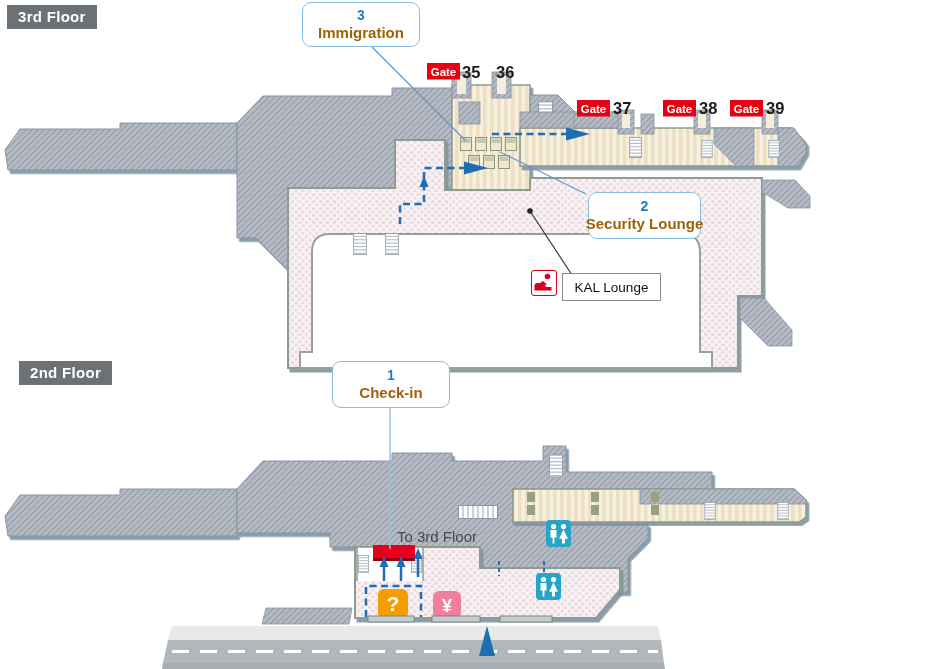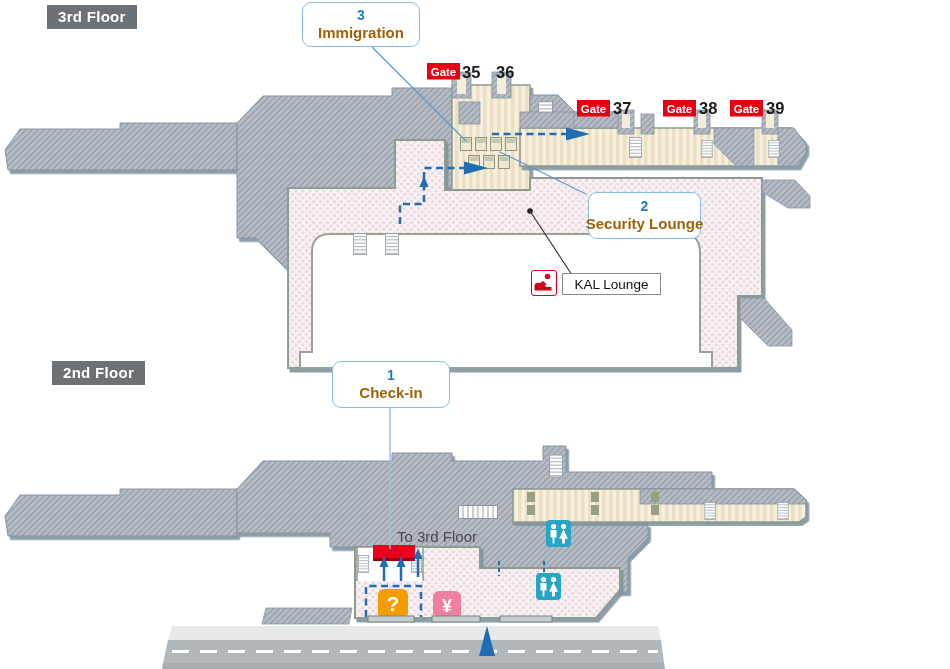--- a/index.html
+++ b/index.html
@@ -1,31 +1,31 @@
 <!DOCTYPE html>
 <html><head>
 <meta charset="utf-8">
 <style>
   html,body{margin:0;padding:0;background:#fff;}
   .stage{position:relative;width:950px;height:669px;background:#fff;overflow:hidden;
          font-family:"Liberation Sans",sans-serif;}
   .stage svg{position:absolute;left:0;top:0;z-index:1;}
   svg text{font-family:"Liberation Sans",sans-serif;}
   .floor-badge{position:absolute;z-index:3;background:#6c7175;color:#fff;font-weight:bold;
-         font-size:15px;padding:3px 11px 4px;letter-spacing:.3px;margin-left:40px;}
+         font-size:15px;padding:3px 11px 4px;letter-spacing:.3px;}
   #fb3{left:7px;top:5px;}
-  #fb2{left:12px;top:361px;}
+  #fb2{left:19px;top:361px;}
   .callout{position:absolute;z-index:3;background:#fff;border:1.5px solid #88bde2;border-radius:9px;
          display:flex;flex-direction:column;align-items:center;justify-content:center;box-sizing:border-box;}
   .callout .step{font-weight:bold;font-size:14px;color:#1d7fc2;line-height:1.15;}
   .callout .label{font-weight:bold;font-size:15px;color:#a16207;line-height:1.2;white-space:nowrap;}
   #co-immigration{left:302px;top:2px;width:118px;height:45px;}
   #co-security{left:588px;top:192px;width:113px;height:47px;}
   #co-checkin{left:332px;top:361px;width:118px;height:47px;}
-  .kal-label{position:absolute;z-index:3;left:562px;top:273px;width:99px;height:22px;background:#fff;
+  .kal-label{position:absolute;z-index:3;left:562px;top:273px;width:99px;height:28px;background:#fff;
          border:1px solid #8a8a8a;font-size:13.5px;display:flex;align-items:center;justify-content:center;
          color:#111;box-sizing:border-box;}
   .kal-icon{position:absolute;z-index:3;left:531px;top:270px;width:26px;height:26px;background:#fff;
          border:1.6px solid #d6001c;border-radius:3px;box-sizing:border-box;display:flex;
          align-items:center;justify-content:center;}
   .hatch{fill:url(#hatch);stroke:#8795a3;stroke-width:1;}
   .hatch-thin{fill:url(#hatch);stroke:#8795a3;stroke-width:.8;}
   .stripes{fill:url(#stripes);stroke:#8e9b8f;stroke-width:1.5;}
   .dots{fill:url(#dots);stroke:#8e9b8f;stroke-width:2;}
   .shadow{filter:url(#ds);}

